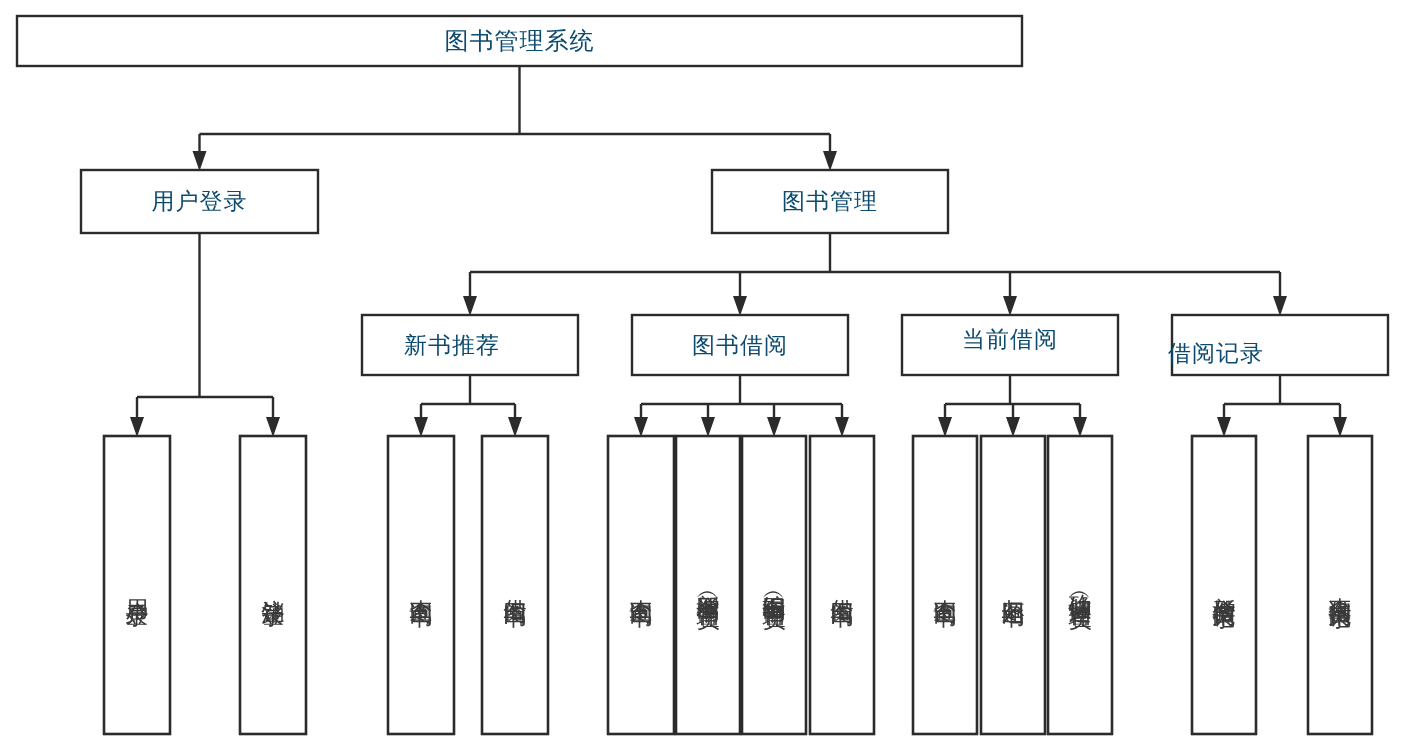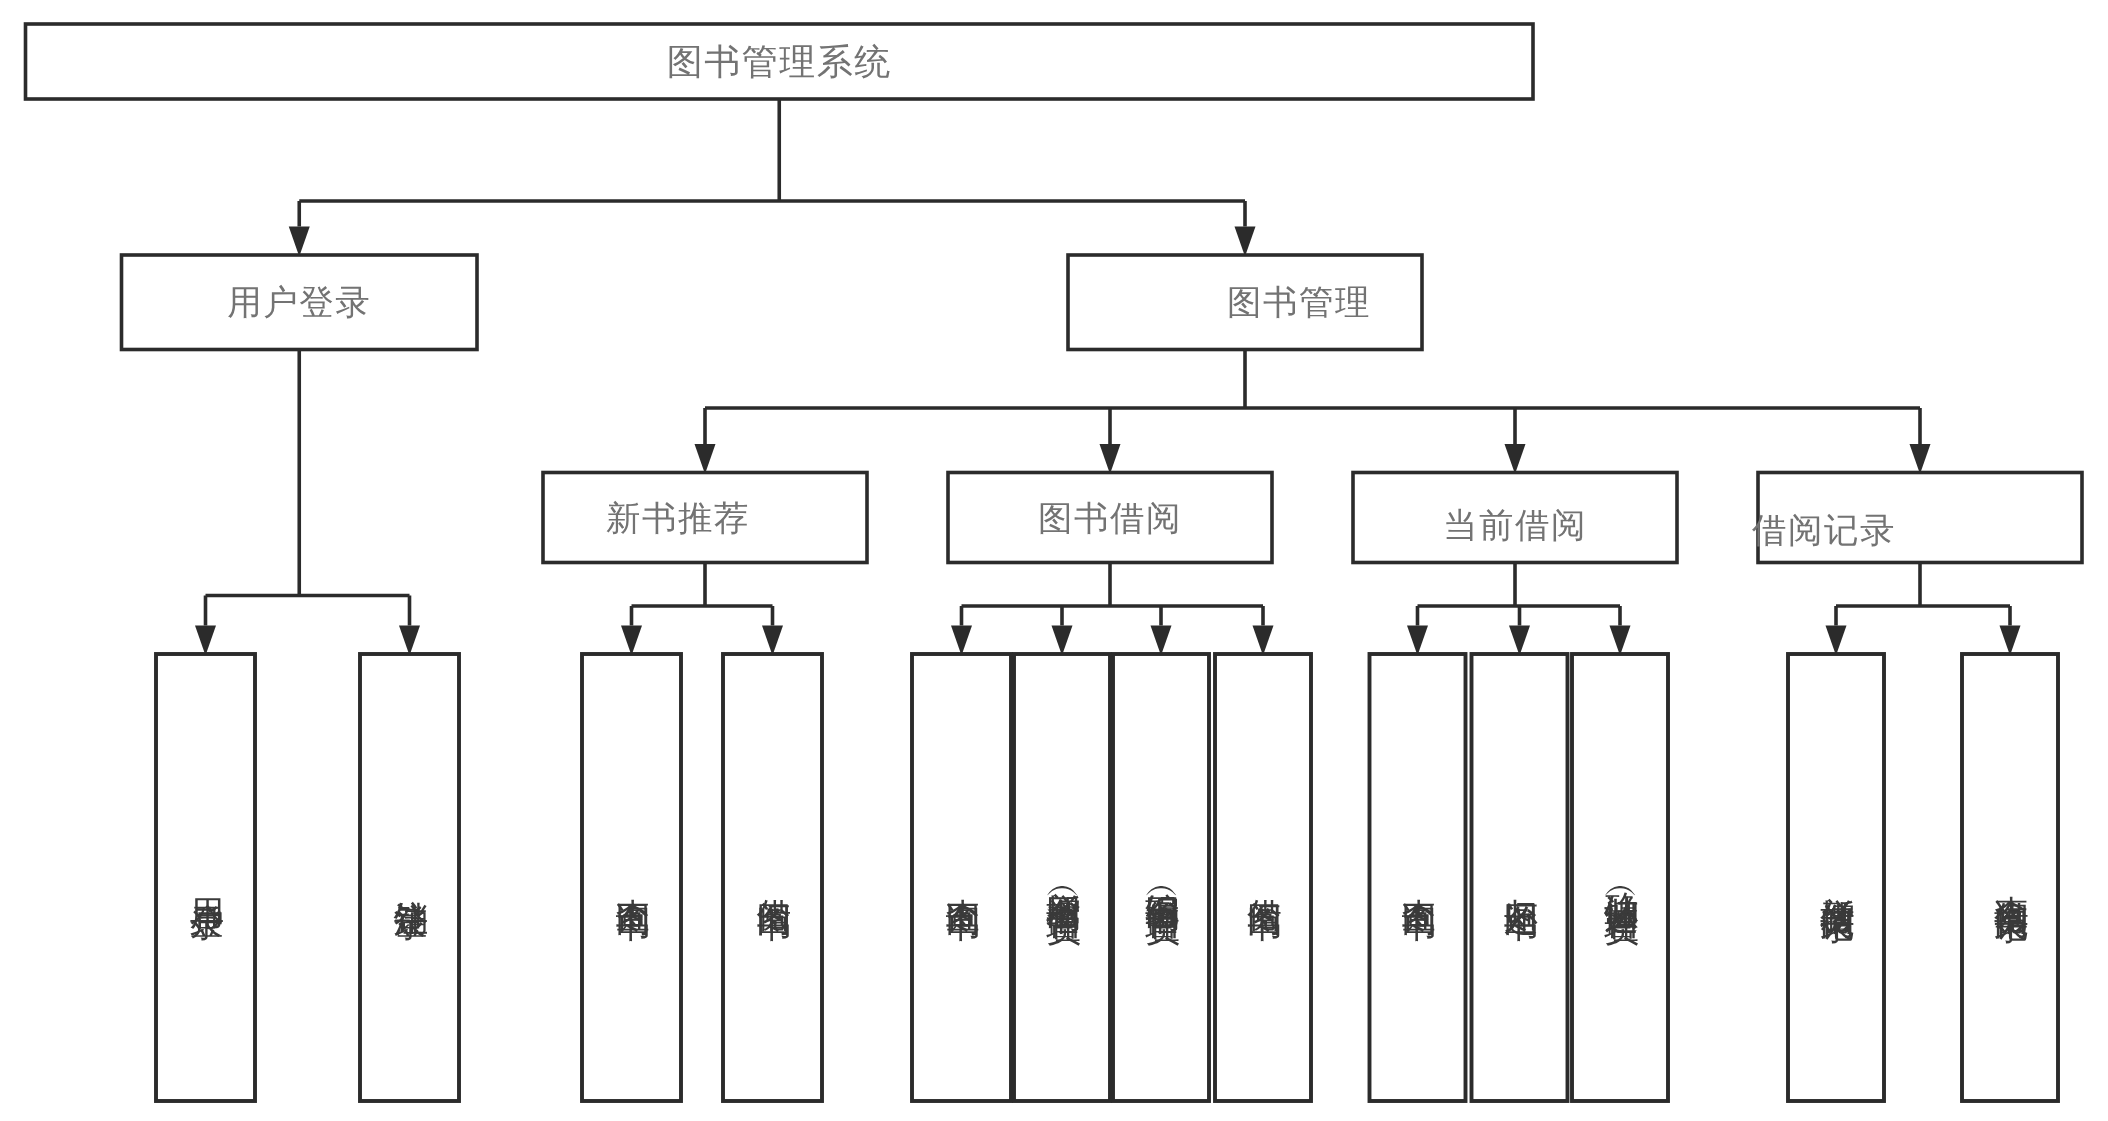--- a/index.html
+++ b/index.html
@@ -58,21 +58,21 @@
     font-size: 23px;
     line-height: 1;
     white-space: nowrap;
     pointer-events: none;
   }
   .h-label {
     position: absolute;
     display: flex;
     align-items: center;
     justify-content: center;
-    color: #737373;
+    color: #0c4a6e;
     font-family: "DejaVu Sans", "Liberation Sans", sans-serif;
     font-size: 23px;
     letter-spacing: 1px;
     white-space: nowrap;
     pointer-events: none;
   }
   .h-label.root {
     font-size: 24px;
   }
   #watermark {
@@ -167,24 +167,24 @@
         <rect x="981" y="436" width="64" height="298" class="node-rect leaf"></rect>
         <rect x="1048" y="436" width="64" height="298" class="node-rect leaf"></rect>
         <rect x="1192" y="436" width="64" height="298" class="node-rect leaf"></rect>
         <rect x="1308" y="436" width="64" height="298" class="node-rect leaf"></rect>
       </g>
   </svg>
 
   <div id="labels-layer">
       <div class="h-label root" style="left: 17px; top: 16px; width: 1005px; height: 50px;">图书管理系统</div>
       <div class="h-label" style="left: 81px; top: 170px; width: 237px; height: 63px;">用户登录</div>
-      <div class="h-label" style="left: 712px; top: 170px; width: 236px; height: 63px; padding-left: 36px;">图书管理</div>
+      <div class="h-label" style="left: 712px; top: 170px; width: 236px; height: 63px;">图书管理</div>
       <div class="h-label" style="left: 362px; top: 315px; width: 180px; height: 60px;">新书推荐</div>
       <div class="h-label" style="left: 632px; top: 315px; width: 216px; height: 60px;">图书借阅</div>
-      <div class="h-label" style="left: 902px; top: 320px; width: 216px; height: 60px;">当前借阅</div>
+      <div class="h-label" style="left: 902px; top: 309px; width: 216px; height: 60px;">当前借阅</div>
       <div class="h-label" style="left: 1108px; top: 315px; width: 216px; height: 76px; border-radius: 14px;">借阅记录</div>
       <div class="vert-label" style="left: 104px; top: 436px; width: 66px; height: 298px;">用户登录</div>
       <div class="vert-label" style="left: 240px; top: 436px; width: 66px; height: 298px;">注销登录</div>
       <div class="vert-label" style="left: 388px; top: 436px; width: 66px; height: 298px;">查询图书</div>
       <div class="vert-label" style="left: 482px; top: 436px; width: 66px; height: 298px;">借阅图书</div>
       <div class="vert-label" style="left: 608px; top: 436px; width: 66px; height: 298px;">查询图书</div>
       <div class="vert-label" style="left: 676px; top: 436px; width: 64px; height: 298px;">新增图书（管理员）</div>
       <div class="vert-label" style="left: 742px; top: 436px; width: 64px; height: 298px;">编辑图书（管理员）</div>
       <div class="vert-label" style="left: 810px; top: 436px; width: 64px; height: 298px;">借阅图书</div>
       <div class="vert-label" style="left: 913px; top: 436px; width: 64px; height: 298px;">查询图书</div>

